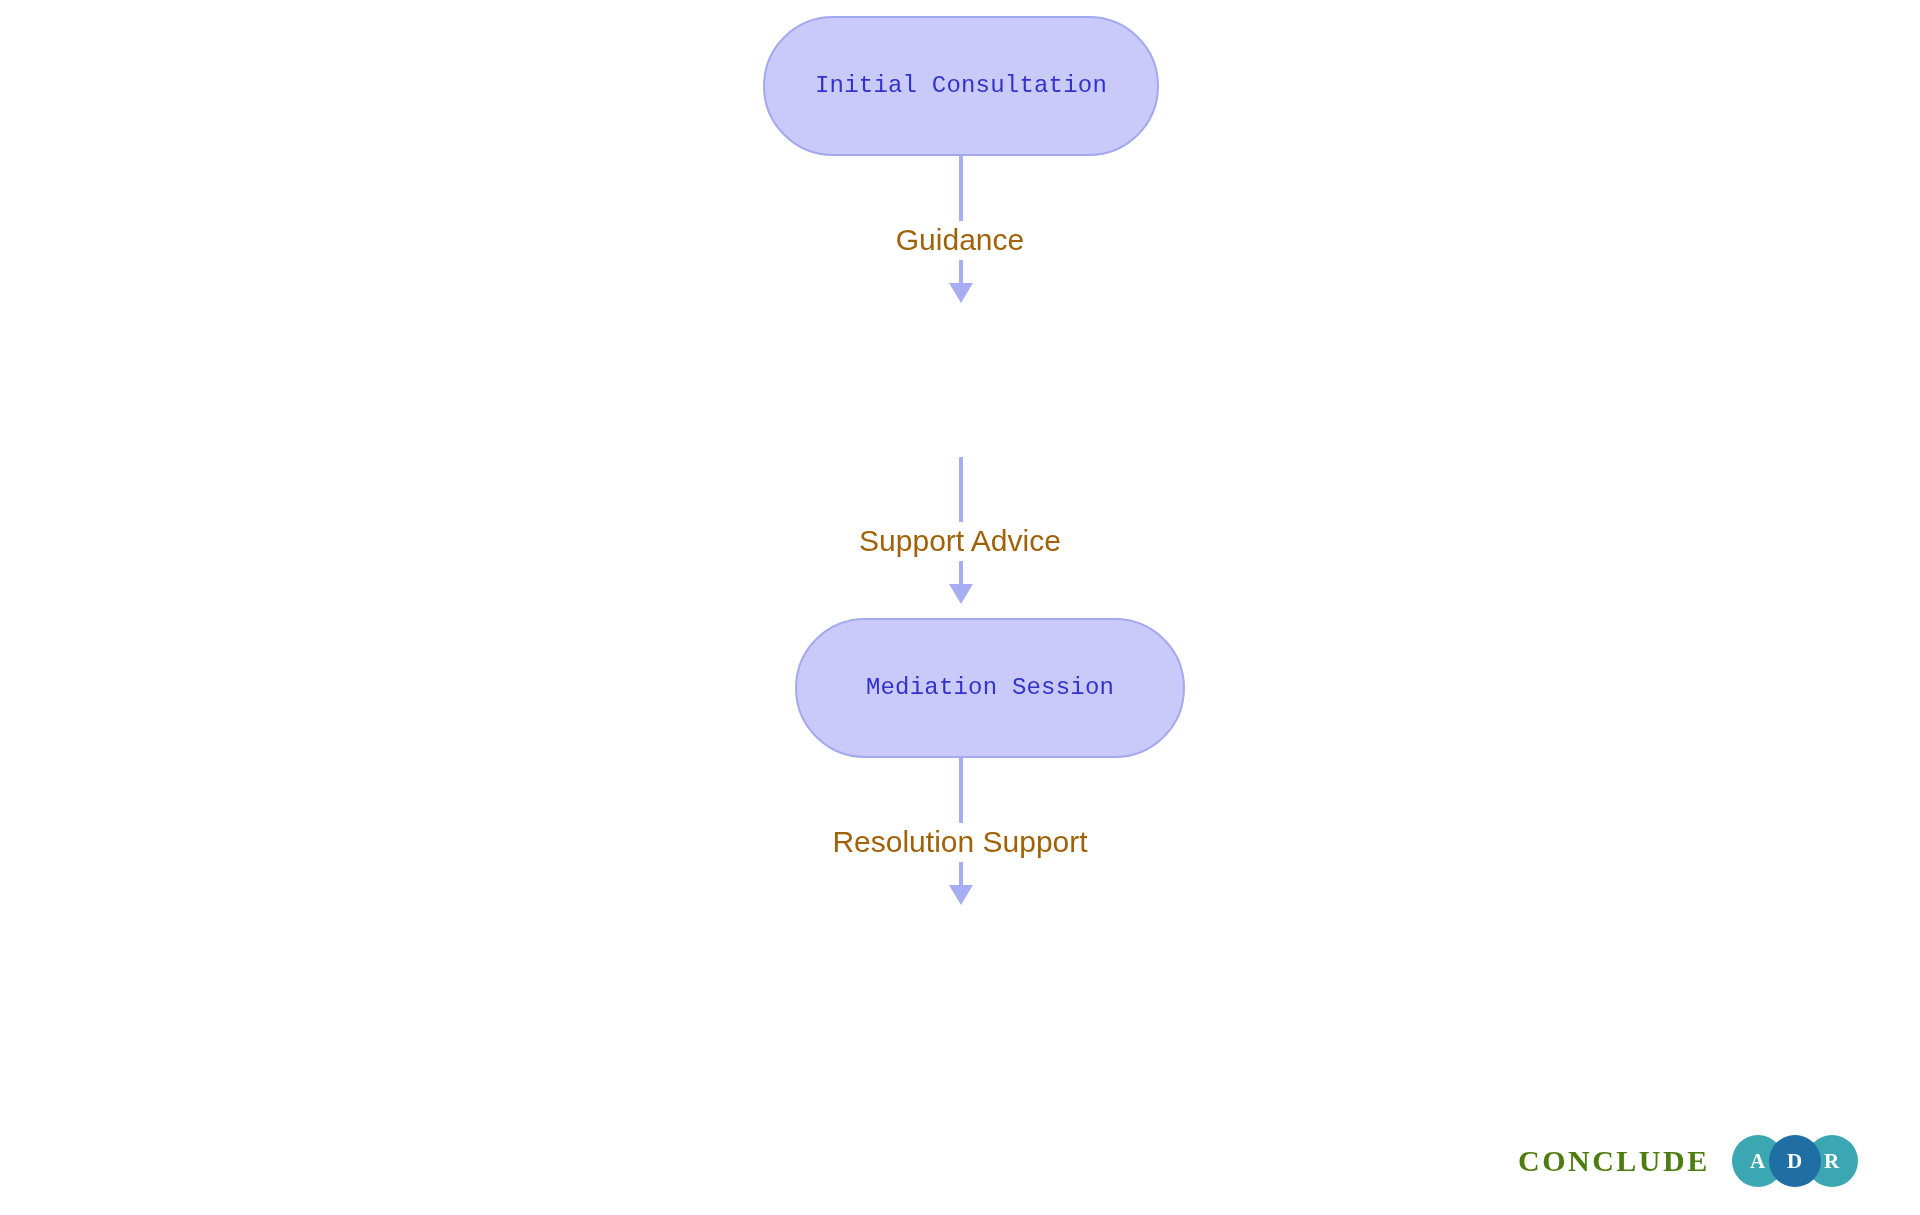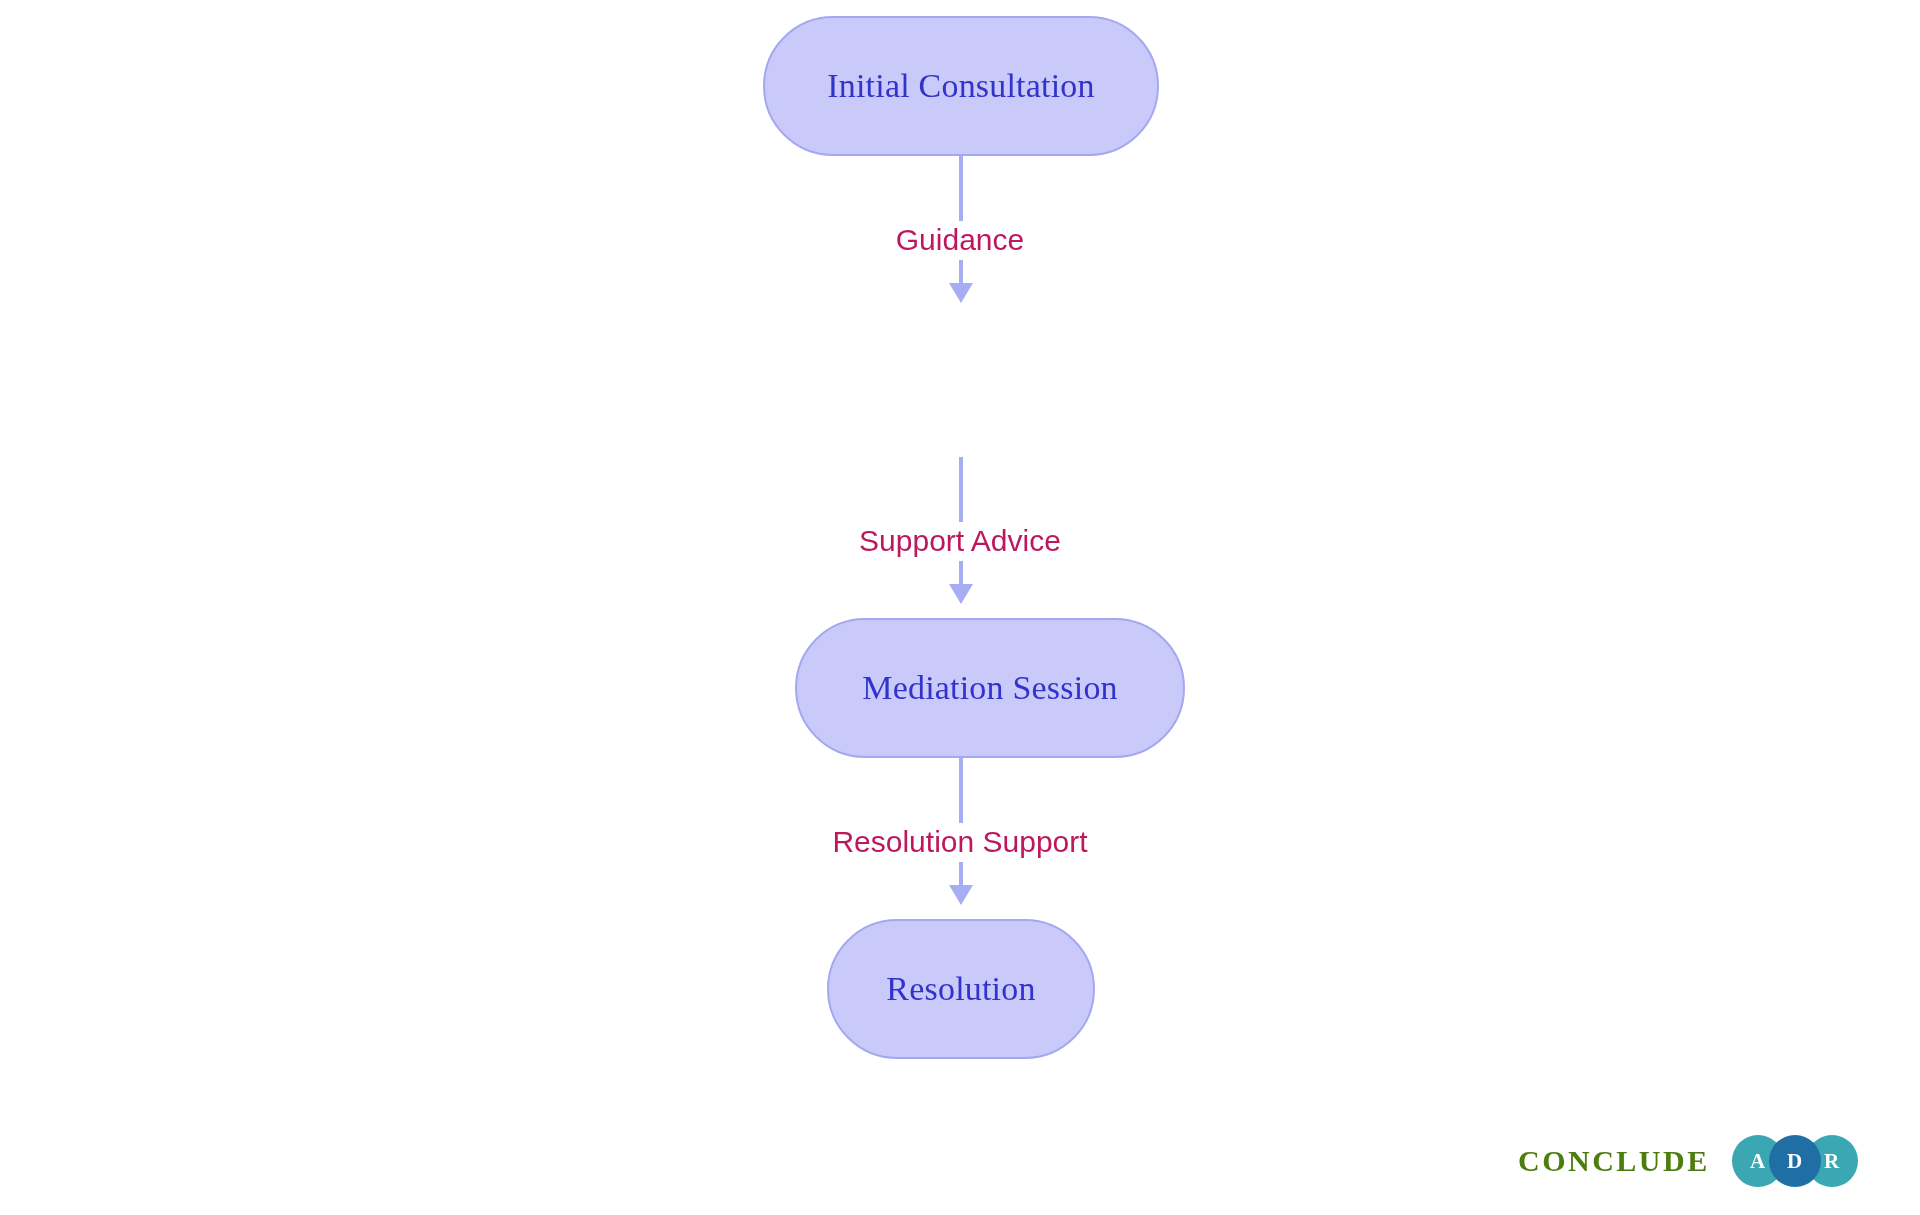--- a/index.html
+++ b/index.html
@@ -31,22 +31,22 @@
     background: #c9caf9;
     border: 2px solid #a3a8f0;
     border-radius: 999px;
     display: flex;
     align-items: center;
     justify-content: center;
     z-index: 3;
   }
   .node-label {
     color: #3232cc;
-    font-family: Liberation Serif, serif;
-    font-size: 34px;
+    font-family: Liberation Mono, monospace;
+    font-size: 24px;
     font-weight: 400;
     letter-spacing: 0.2px;
     white-space: nowrap;
     line-height: 1;
   }
 
   .node-initial-consultation {
     left: 763px;
     top: 16px;
     width: 396px;
@@ -92,21 +92,21 @@
     border-right: 12px solid transparent;
     border-top: 20px solid #a7adf2;
     z-index: 2;
   }
   .edge-1-arrow { top: 283px; }
   .edge-2-arrow { top: 584px; }
   .edge-3-arrow { top: 885px; }
 
   .edge-label {
     position: absolute;
-    color: #be185d;
+    color: #a16207;
     font-family: "Liberation Sans", "DejaVu Sans", sans-serif;
     font-size: 30px;
     font-weight: 400;
     white-space: nowrap;
     background: #ffffff;
     padding: 2px 10px;
     transform: translateX(-50%);
     z-index: 4;
     line-height: 1.15;
   }
@@ -175,23 +175,20 @@
 
   <div class="node node-initial-consultation">
     <span class="node-label">Initial Consultation</span>
   </div>
 
 
   <div class="node node-mediation-session">
     <span class="node-label">Mediation Session</span>
   </div>
 
-  <div class="node node-resolution">
-    <span class="node-label">Resolution</span>
-  </div>
 
 </div>
 
 <div id="brand-logo">
   <span class="brand-wordmark">CONCLUDE</span>
   <span class="brand-circles">
     <span class="brand-circle brand-circle-a">A</span>
     <span class="brand-circle brand-circle-r">R</span>
     <span class="brand-circle brand-circle-d">D</span>
   </span>

